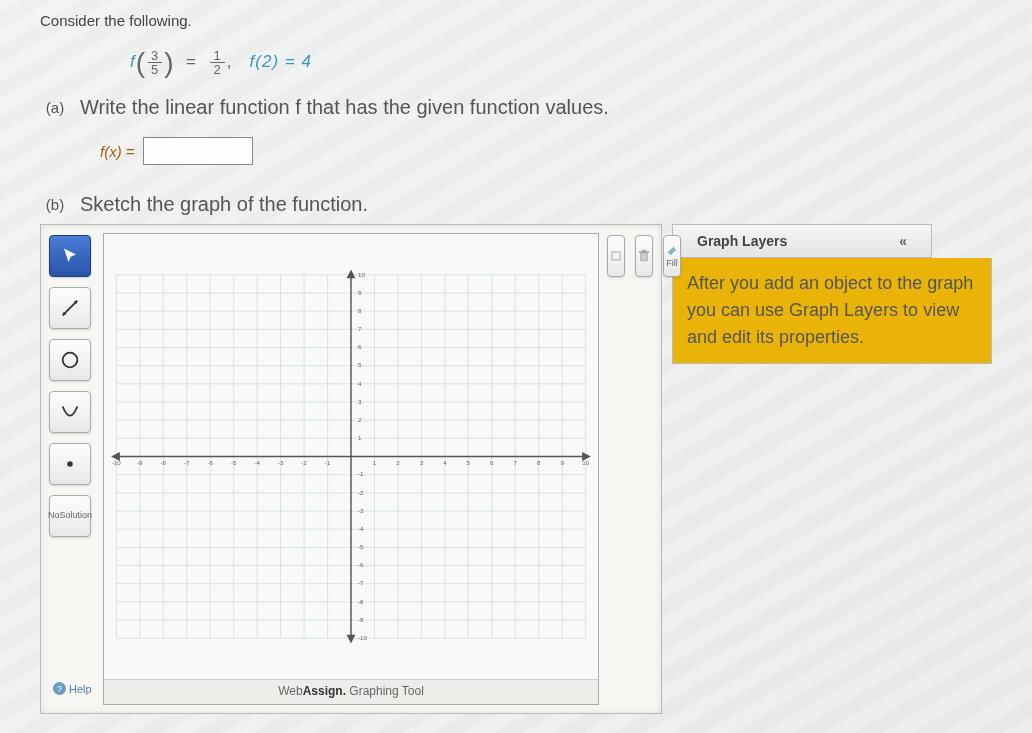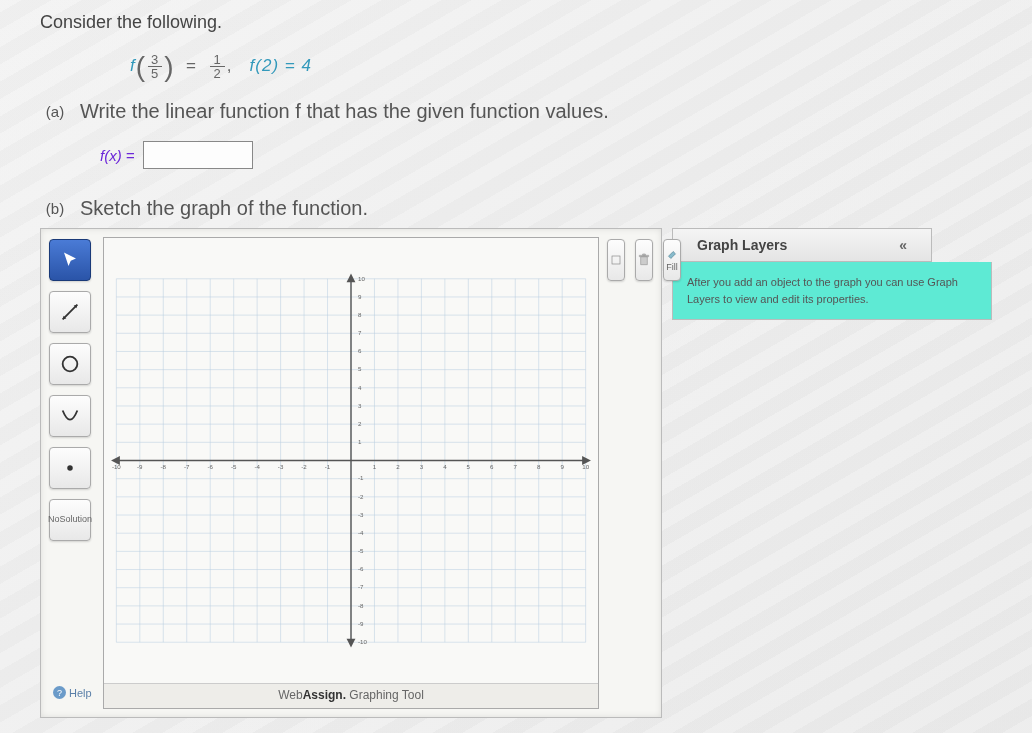--- a/index.html
+++ b/index.html
@@ -19,28 +19,28 @@
         -30deg,
         rgba(255,255,255,0.8) 0px,
         rgba(255,255,255,0.8) 15px,
         rgba(230,230,230,0.5) 15px,
         rgba(230,230,230,0.5) 30px
       );
       opacity: 0.3;
       z-index: 0;
     }
     .content { position: relative; z-index: 1; padding: 12px 40px; }
-    .prompt-text { font-size: 18px; color: #444; margin-bottom: 10px; }
+    .prompt-text { font-size: 15px; color: #444; margin-bottom: 10px; }
     .equation-row { padding: 10px 0 16px 90px; font-size: 17px; color: #666; letter-spacing: 1px; }
     .equation-row .accent { color: #3399bb; }
     .part-row { display: flex; align-items: center; gap: 10px; margin-top: 4px; }
     .part-label { font-size: 15px; color: #555; min-width: 30px; text-align: center; }
     .part-text { font-size: 20px; color: #555; }
     .answer-row { display: flex; align-items: center; gap: 8px; padding: 18px 0 24px 60px; }
-    .fx-label { font-style: italic; font-size: 15px; color: #6d28d9; }
+    .fx-label { font-style: italic; font-size: 15px; color: #a16207; }
     .answer-input {
       width: 110px; height: 28px;
       border: 1px solid #888;
       background: #fdfdfd;
     }
     .tool-area { display: flex; gap: 0; margin-top: 6px; align-items: flex-start; }
     .graph-container {
       background: #f6f6f3;
       border: 1px solid #bbb;
       padding: 8px;
@@ -150,25 +150,25 @@
       display: flex;
       justify-content: space-between;
       align-items: flex-end;
       font-weight: bold;
       font-size: 14px;
       color: #444;
       width: 260px;
     }
     .collapse-icon { color: #666; font-size: 14px; font-weight: bold; }
     .layers-body {
-      background: #5eead4;
+      background: #eab308;
       border: 1px solid #bbb;
       border-top: none;
       padding: 12px 14px;
-      font-size: 11px;
+      font-size: 18px;
       color: #555;
       line-height: 1.5;
       width: 320px;
     }
     .frac {
       display: inline-flex;
       flex-direction: column;
       align-items: center;
       vertical-align: middle;
       font-size: 13px;

